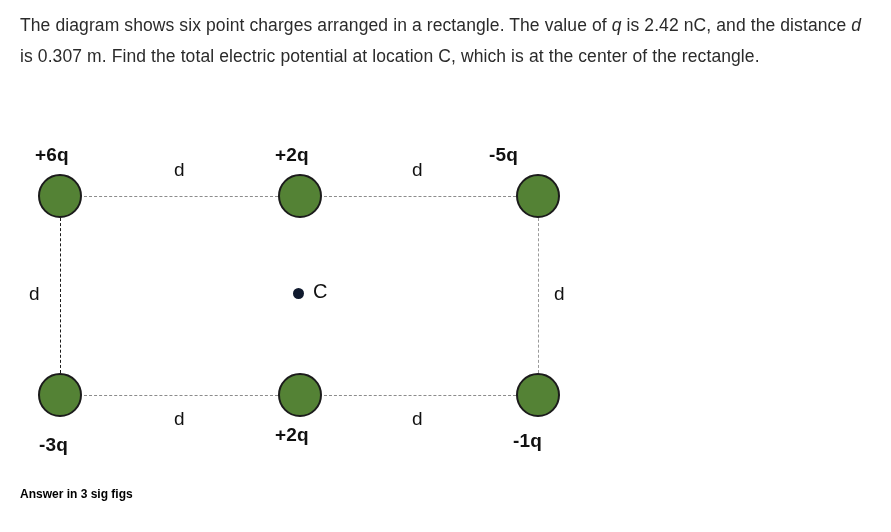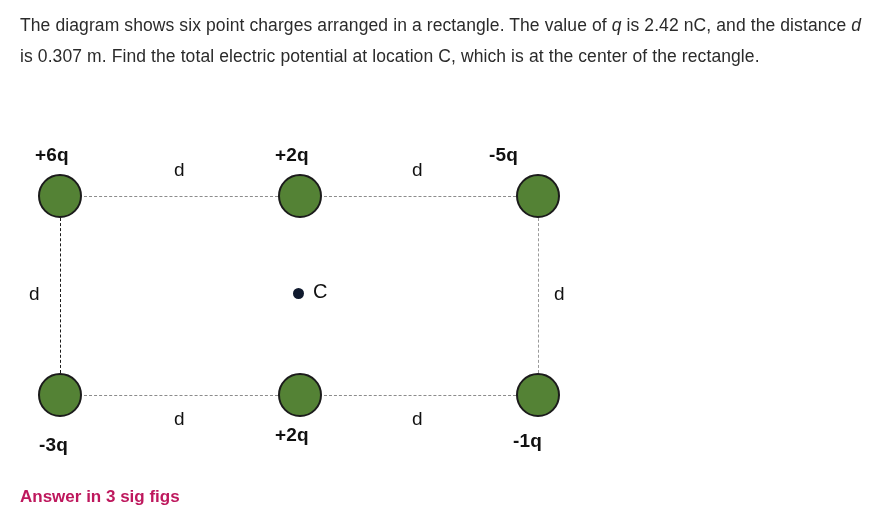--- a/index.html
+++ b/index.html
@@ -96,23 +96,23 @@
     position: absolute;
     font-size: 20px;
     color: #111111;
   }
 
   
   #answer-note {
     position: absolute;
     left: 20px;
     top: 487px;
-    font-size: 17px;
+    font-size: 12px;
     font-weight: 700;
-    color: #be185d;
+    color: #000000;
   }
 </style>
 </head>
 <body>
 
 <div id="question-text">
   <span>The diagram shows six point charges arranged in a rectangle. The value of </span><span class="var">q</span><span> is 2.42 nC, and the distance </span><span class="var">d</span><span> is 0.307 m. Find the total electric potential at location C, which is at the center of the rectangle.</span>
 </div>
 
 <div id="diagram">

